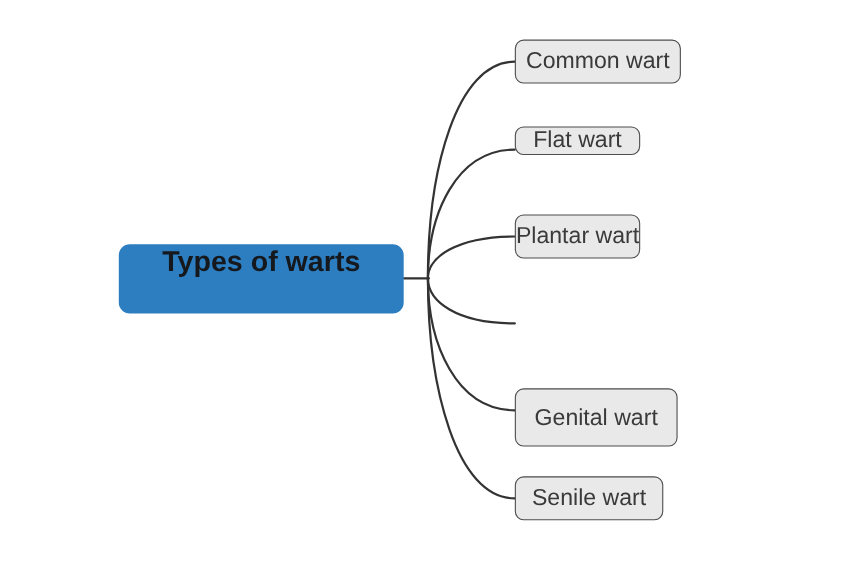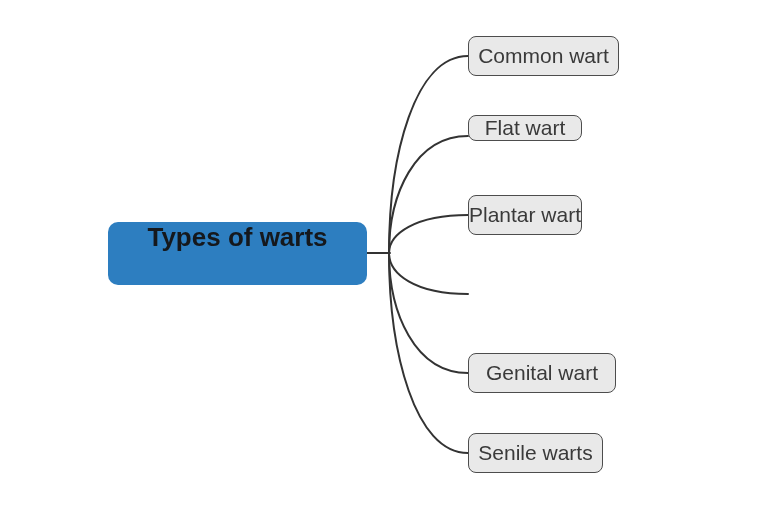--- a/index.html
+++ b/index.html
@@ -62,21 +62,21 @@
     font-size: 21px;
     font-weight: normal;
     color: var(--child-text, #3a3a3a);
     white-space: nowrap;
     text-align: center;
   }
   .c0 { top: 36px;  width: 151px; }
   .c1 { top: 115px; width: 114px; height: 26px; }
   .c2 { top: 195px; width: 114px; }
   .c3 { top: 274px; width: 139px; }
-  .c4 { top: 353px; width: 148px; height: 40px; }
+  .c4 { top: 353px; width: 148px; height: 53px; }
   .c5 { top: 433px; width: 135px; }
 </style>
 </head>
 <body>
 
 <div class="canvas">
 
   <svg class="edges" width="779" height="520" viewBox="0 0 779 520" aria-hidden="true">
     <path d="M367 253 L390 253"></path>
     <path d="M389 253 C389 154, 415 56, 468 56"></path>
@@ -97,16 +97,16 @@
   <div class="child-node c1">
     <span>Flat wart</span>
   </div>
   <div class="child-node c2">
     <span>Plantar wart</span>
   </div>
   <div class="child-node c4">
     <span>Genital wart</span>
   </div>
   <div class="child-node c5">
-    <span>Senile warts</span>
+    <span>Senile wart</span>
   </div>
 
 </div>
 
 </body></html>

